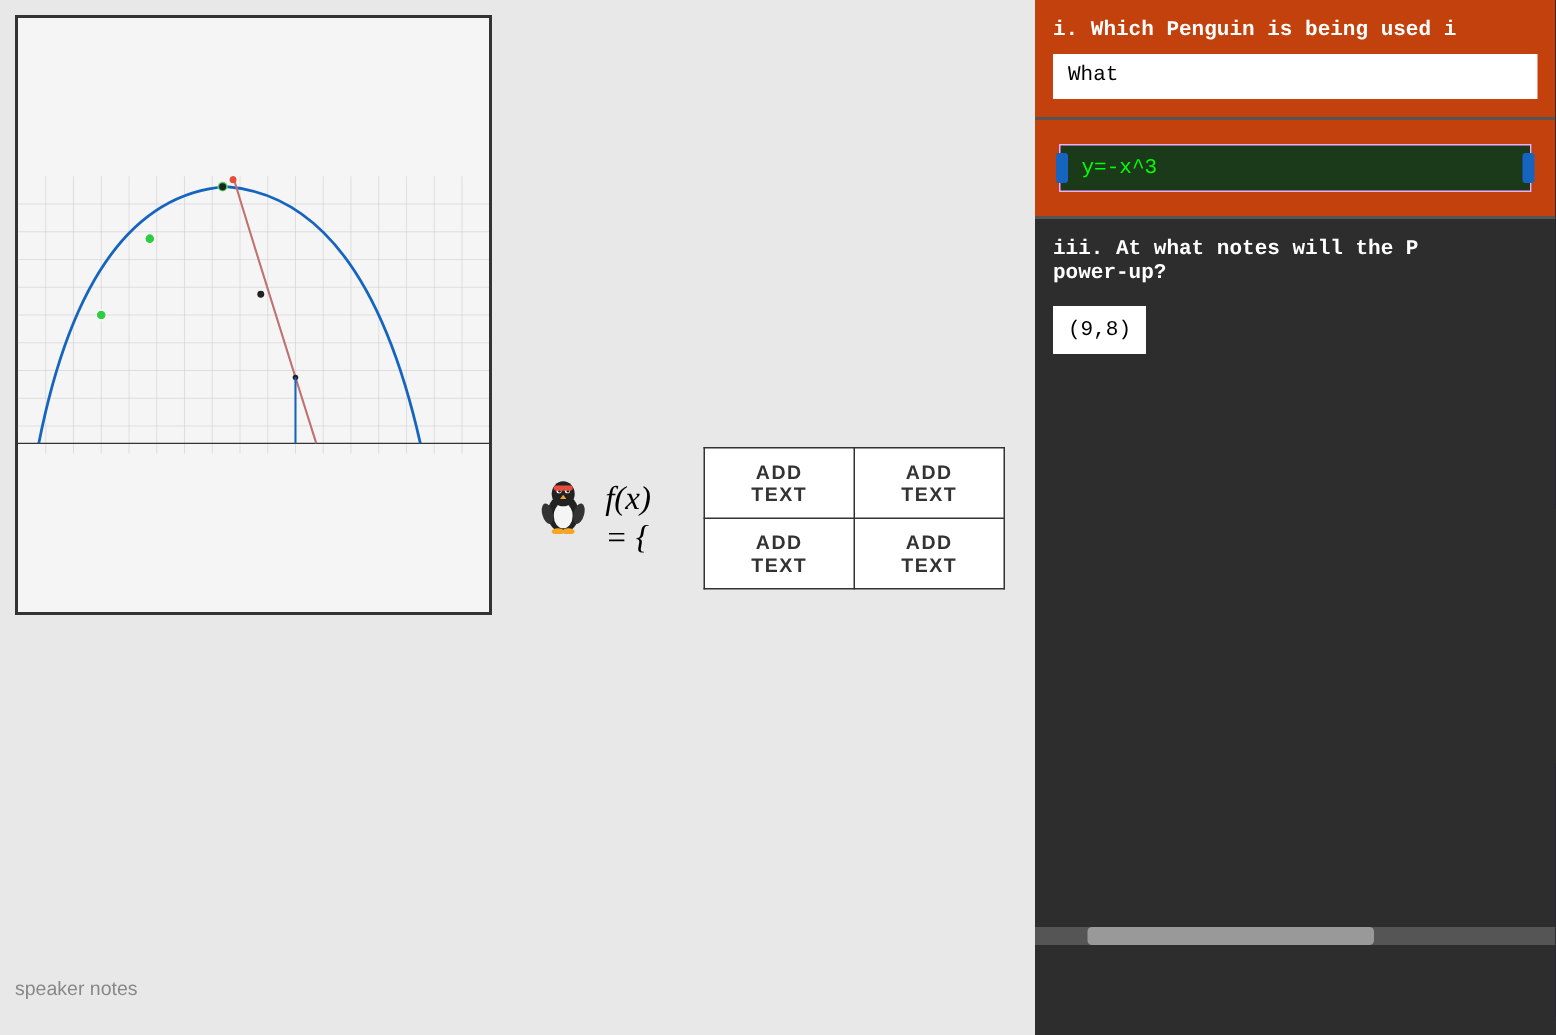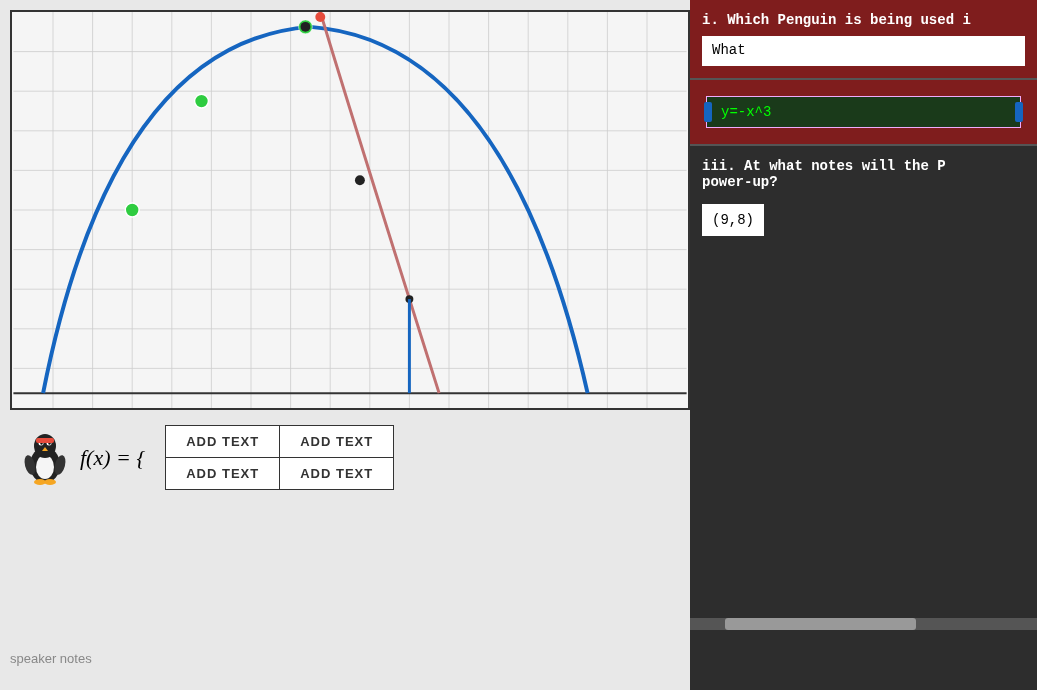--- a/index.html
+++ b/index.html
@@ -19,21 +19,21 @@
       background: #2a2a3e;
     }
 
     
     .left-panel {
       width: 690px;
       height: 100%;
       background: #e8e8e8;
       position: relative;
       display: flex;
-      flex-direction: column;
+      flex-direction: row;
     }
 
     .graph-area {
       width: 680px;
       height: 400px;
       background: #f5f5f5;
       margin: 10px 10px 5px 10px;
       position: relative;
       border: 2px solid #333;
       overflow: hidden;
@@ -110,21 +110,21 @@
       background: #2d2d2d;
       padding: 15px 12px 15px 12px;
       border-bottom: 2px solid #555;
       font-size: 14px;
       line-height: 1.6;
       font-family: 'Courier New', monospace;
       color: #ddd;
     }
 
     .question-section {
-      background: #7f1d1d;
+      background: #c2410c;
       padding: 12px;
       border-bottom: 2px solid #555;
     }
 
     .question-label {
       font-size: 14px;
       font-weight: bold;
       color: #fff;
       font-family: 'Courier New', monospace;
       margin-bottom: 8px;

